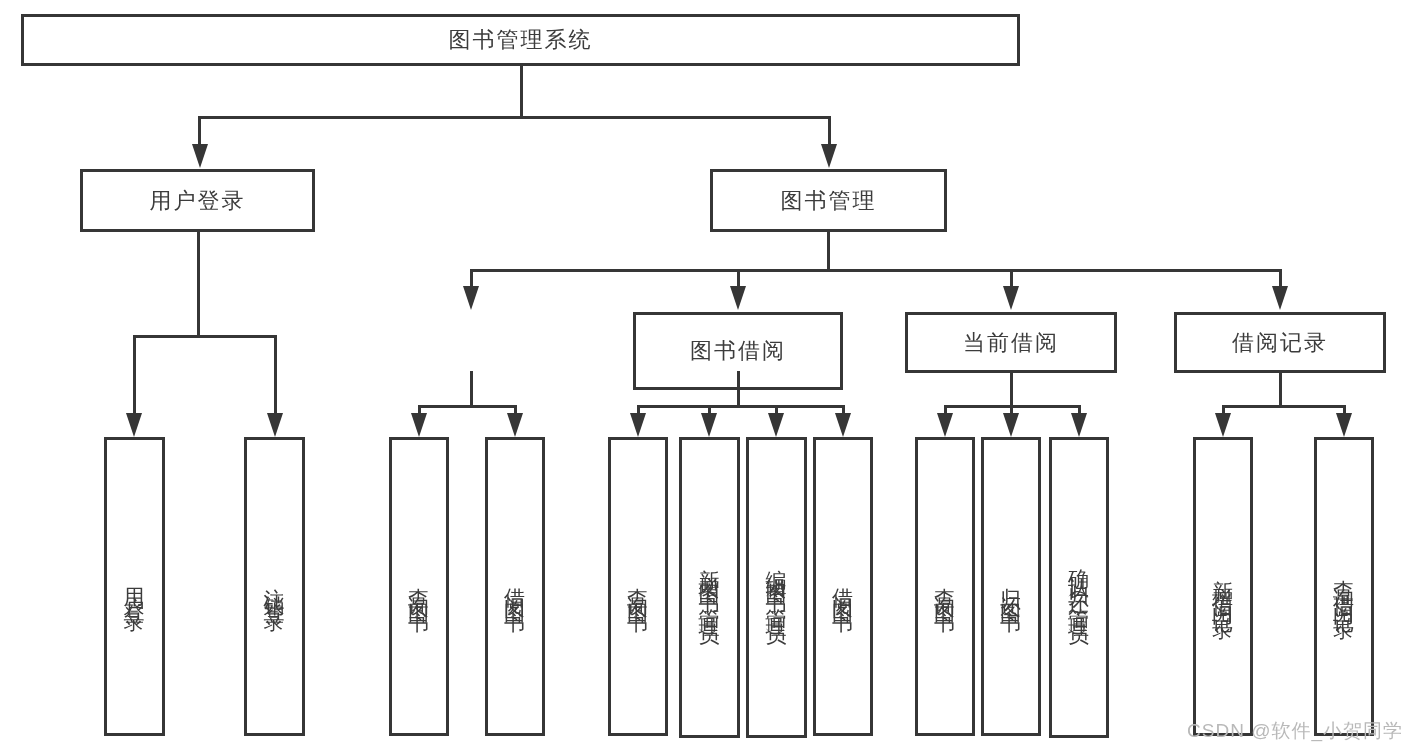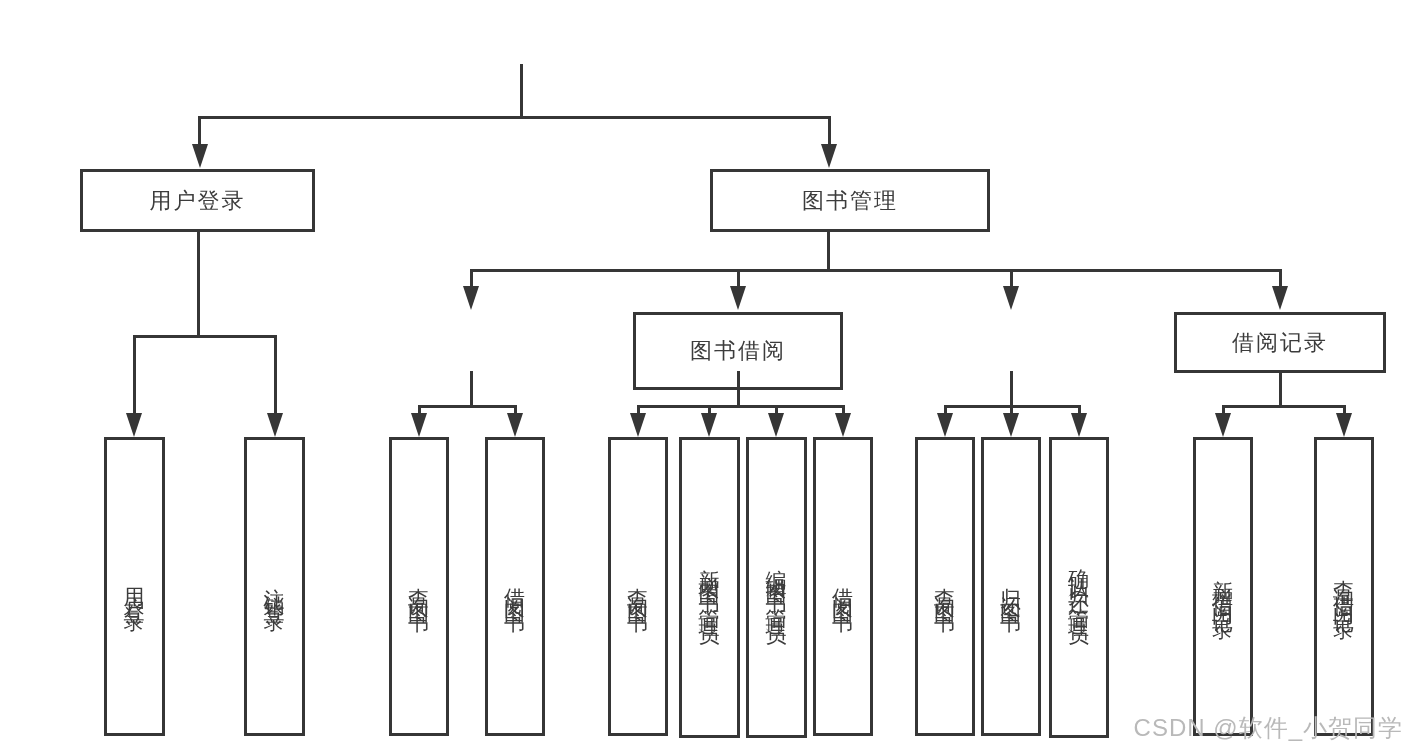--- a/index.html
+++ b/index.html
@@ -29,41 +29,44 @@
   }
   .line{position:absolute;background:var(--line);}
   .arrow{
     position:absolute;width:0;height:0;
     border-left:8px solid transparent;
     border-right:8px solid transparent;
     border-top:24px solid var(--line);
   }
   .watermark{
     position:absolute;right:2px;bottom:3px;
-    font-size:24px;letter-spacing:1px;
+    font-size:19px;letter-spacing:1px;
     color:var(--watermark);z-index:10;white-space:nowrap;
   }
 </style>
 </head>
 <body>
 
 <div class="canvas">
 
+  <div class="box hbox" style="left:21px;top:14px;width:999px;height:52px">
+    <span>图书管理系统</span>
+  </div>
 
   <div class="line" style="left:520px;top:64px;width:3px;height:54px"></div>
   <div class="line" style="left:198px;top:116px;width:633px;height:3px"></div>
   <div class="line" style="left:198px;top:116px;width:3px;height:32px"></div>
   <div class="line" style="left:828px;top:116px;width:3px;height:32px"></div>
   <div class="arrow" style="left:192px;top:144px"></div>
   <div class="arrow" style="left:821px;top:144px"></div>
 
   <div class="box hbox" style="left:80px;top:169px;width:235px;height:63px">
     <span>用户登录</span>
   </div>
-  <div class="box hbox" style="left:710px;top:169px;width:280px;height:63px">
+  <div class="box hbox" style="left:710px;top:169px;width:237px;height:63px">
     <span>图书管理</span>
   </div>
 
   <div class="line" style="left:197px;top:230px;width:3px;height:107px"></div>
   <div class="line" style="left:133px;top:335px;width:144px;height:3px"></div>
   <div class="line" style="left:133px;top:335px;width:3px;height:80px"></div>
   <div class="line" style="left:274px;top:335px;width:3px;height:80px"></div>
   <div class="arrow" style="left:126px;top:413px"></div>
   <div class="arrow" style="left:267px;top:413px"></div>
 
@@ -73,20 +76,23 @@
   <div class="line" style="left:737px;top:269px;width:3px;height:19px"></div>
   <div class="line" style="left:1010px;top:269px;width:3px;height:19px"></div>
   <div class="line" style="left:1279px;top:269px;width:3px;height:19px"></div>
   <div class="arrow" style="left:463px;top:286px"></div>
   <div class="arrow" style="left:730px;top:286px"></div>
   <div class="arrow" style="left:1003px;top:286px"></div>
   <div class="arrow" style="left:1272px;top:286px"></div>
 
   <div class="box hbox" style="left:633px;top:312px;width:210px;height:78px">
     <span>图书借阅</span>
+  </div>
+  <div class="box hbox" style="left:905px;top:312px;width:212px;height:61px">
+    <span>当前借阅</span>
   </div>
   <div class="box hbox" style="left:1174px;top:312px;width:212px;height:61px">
     <span>借阅记录</span>
   </div>
 
   <div class="line" style="left:470px;top:371px;width:3px;height:37px"></div>
   <div class="line" style="left:737px;top:371px;width:3px;height:37px"></div>
   <div class="line" style="left:1010px;top:371px;width:3px;height:37px"></div>
   <div class="line" style="left:1279px;top:371px;width:3px;height:37px"></div>
 

